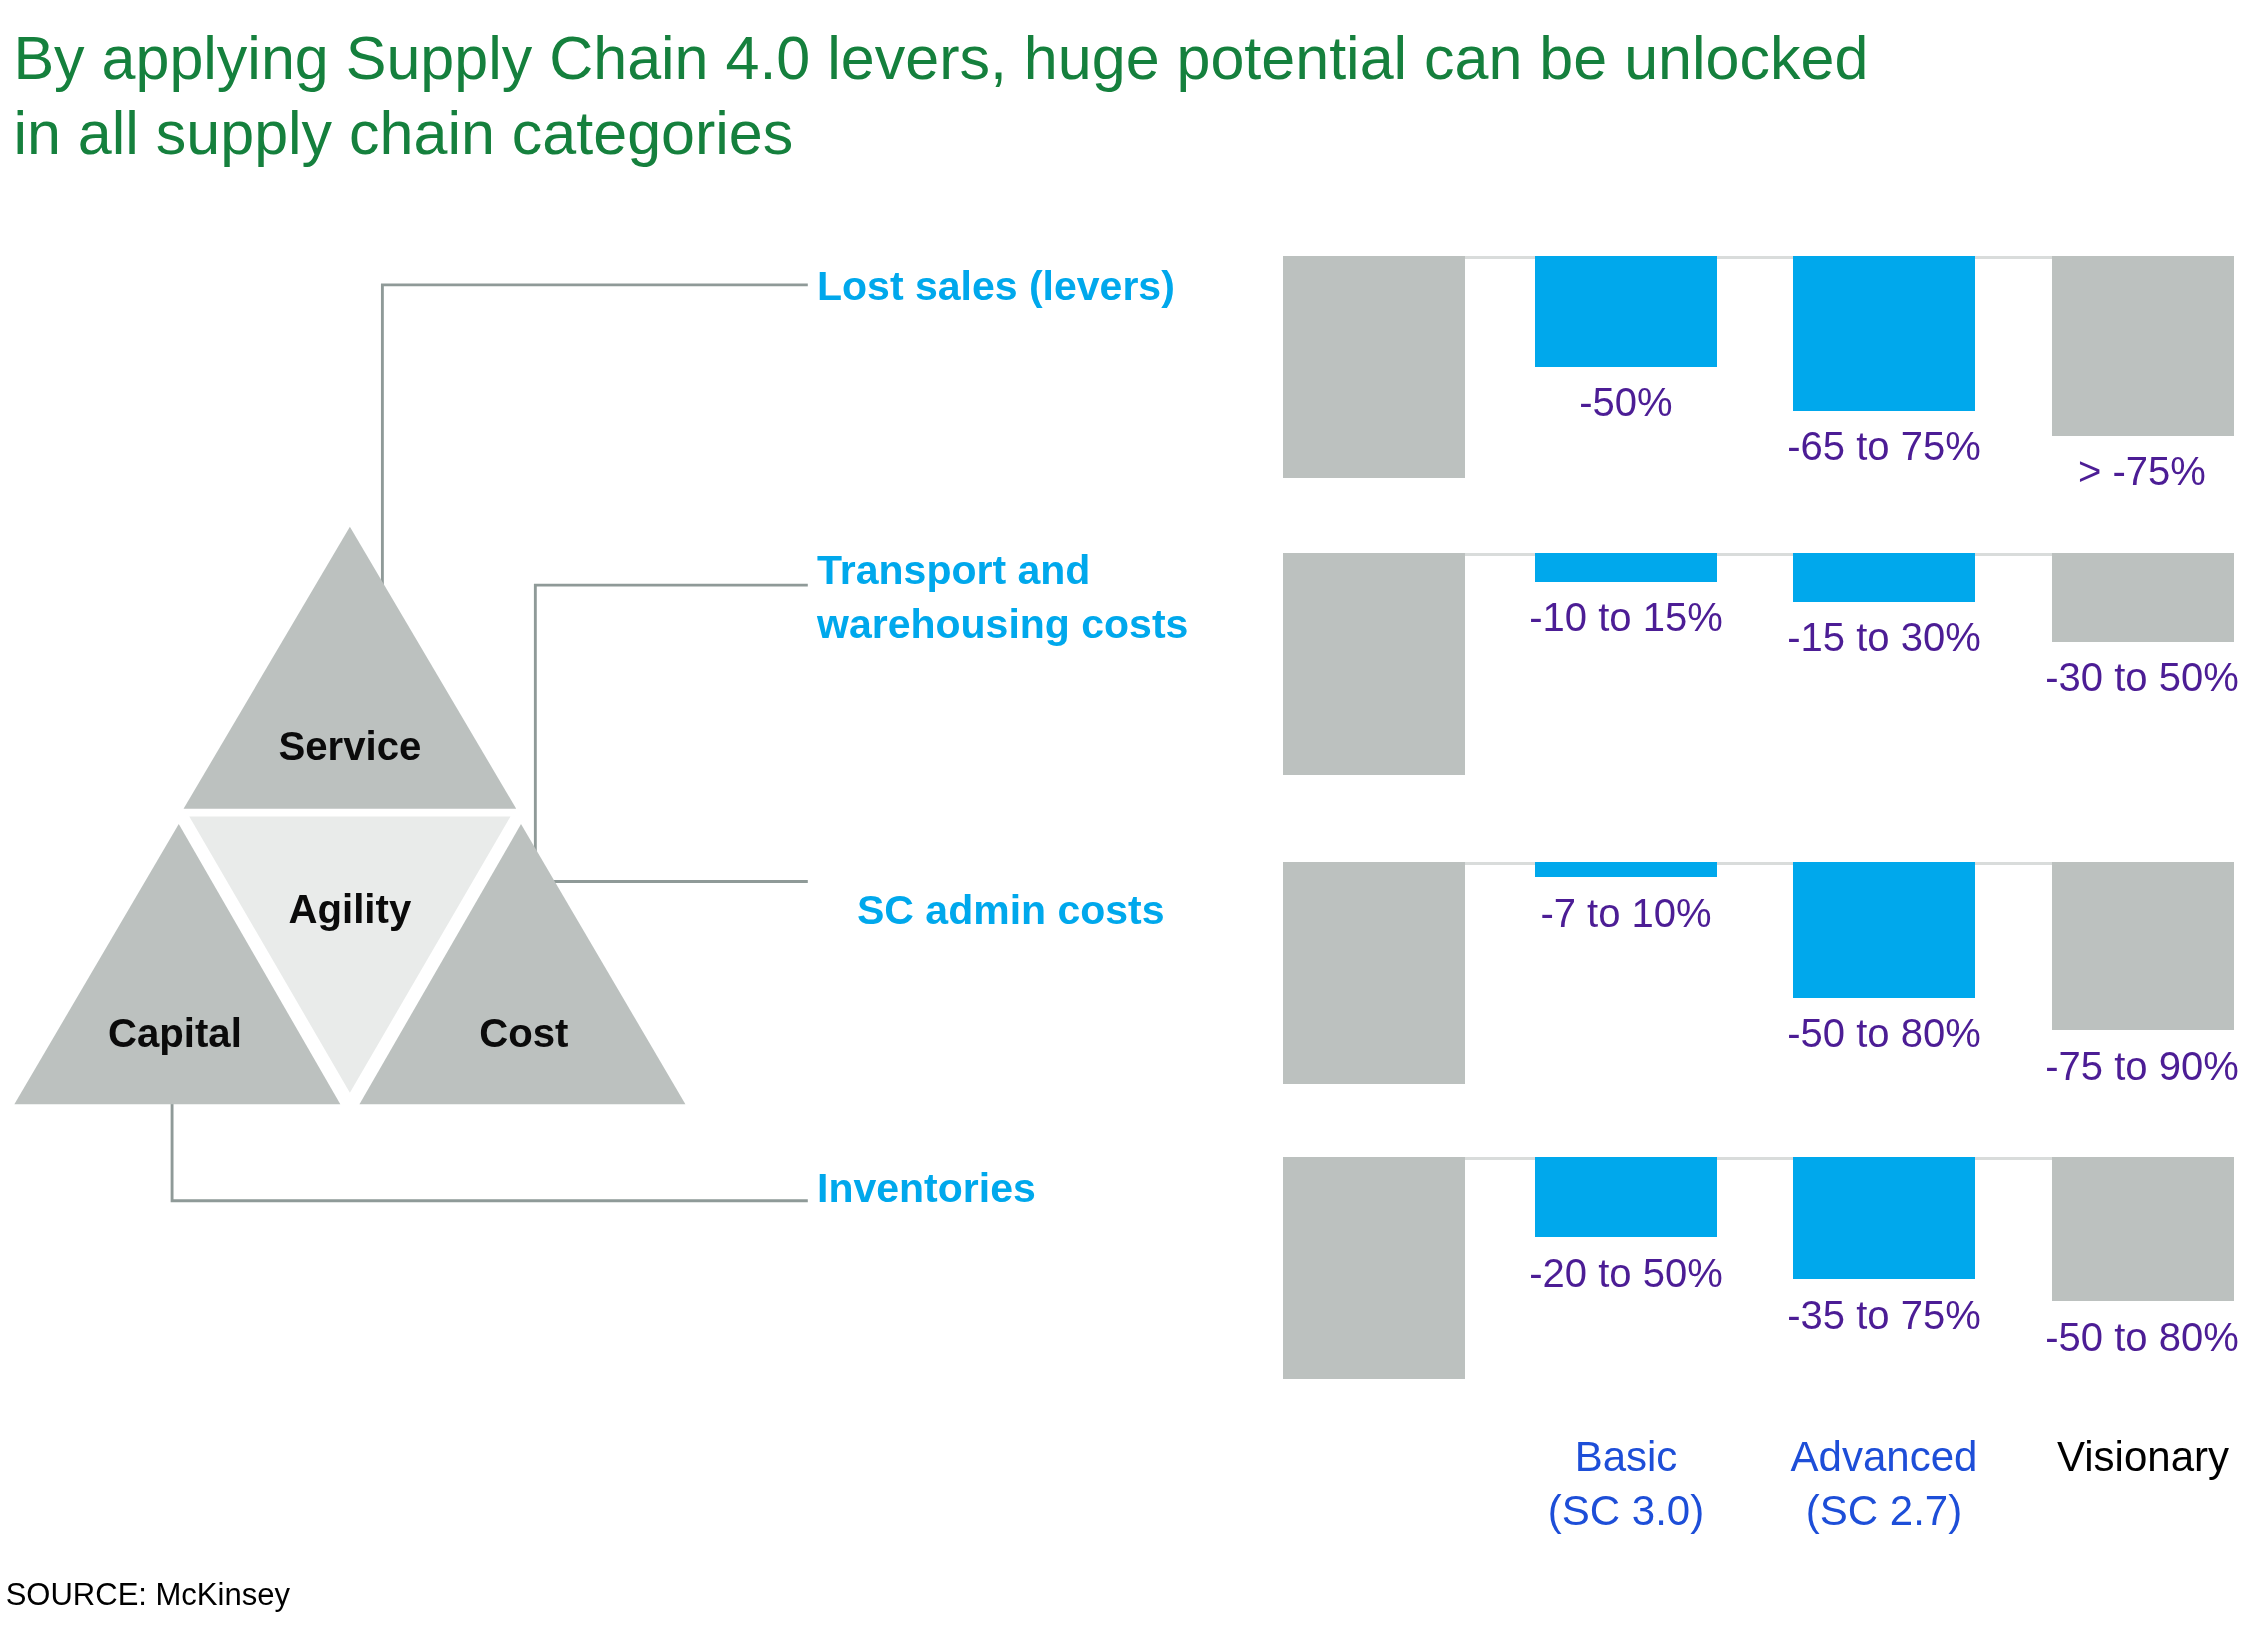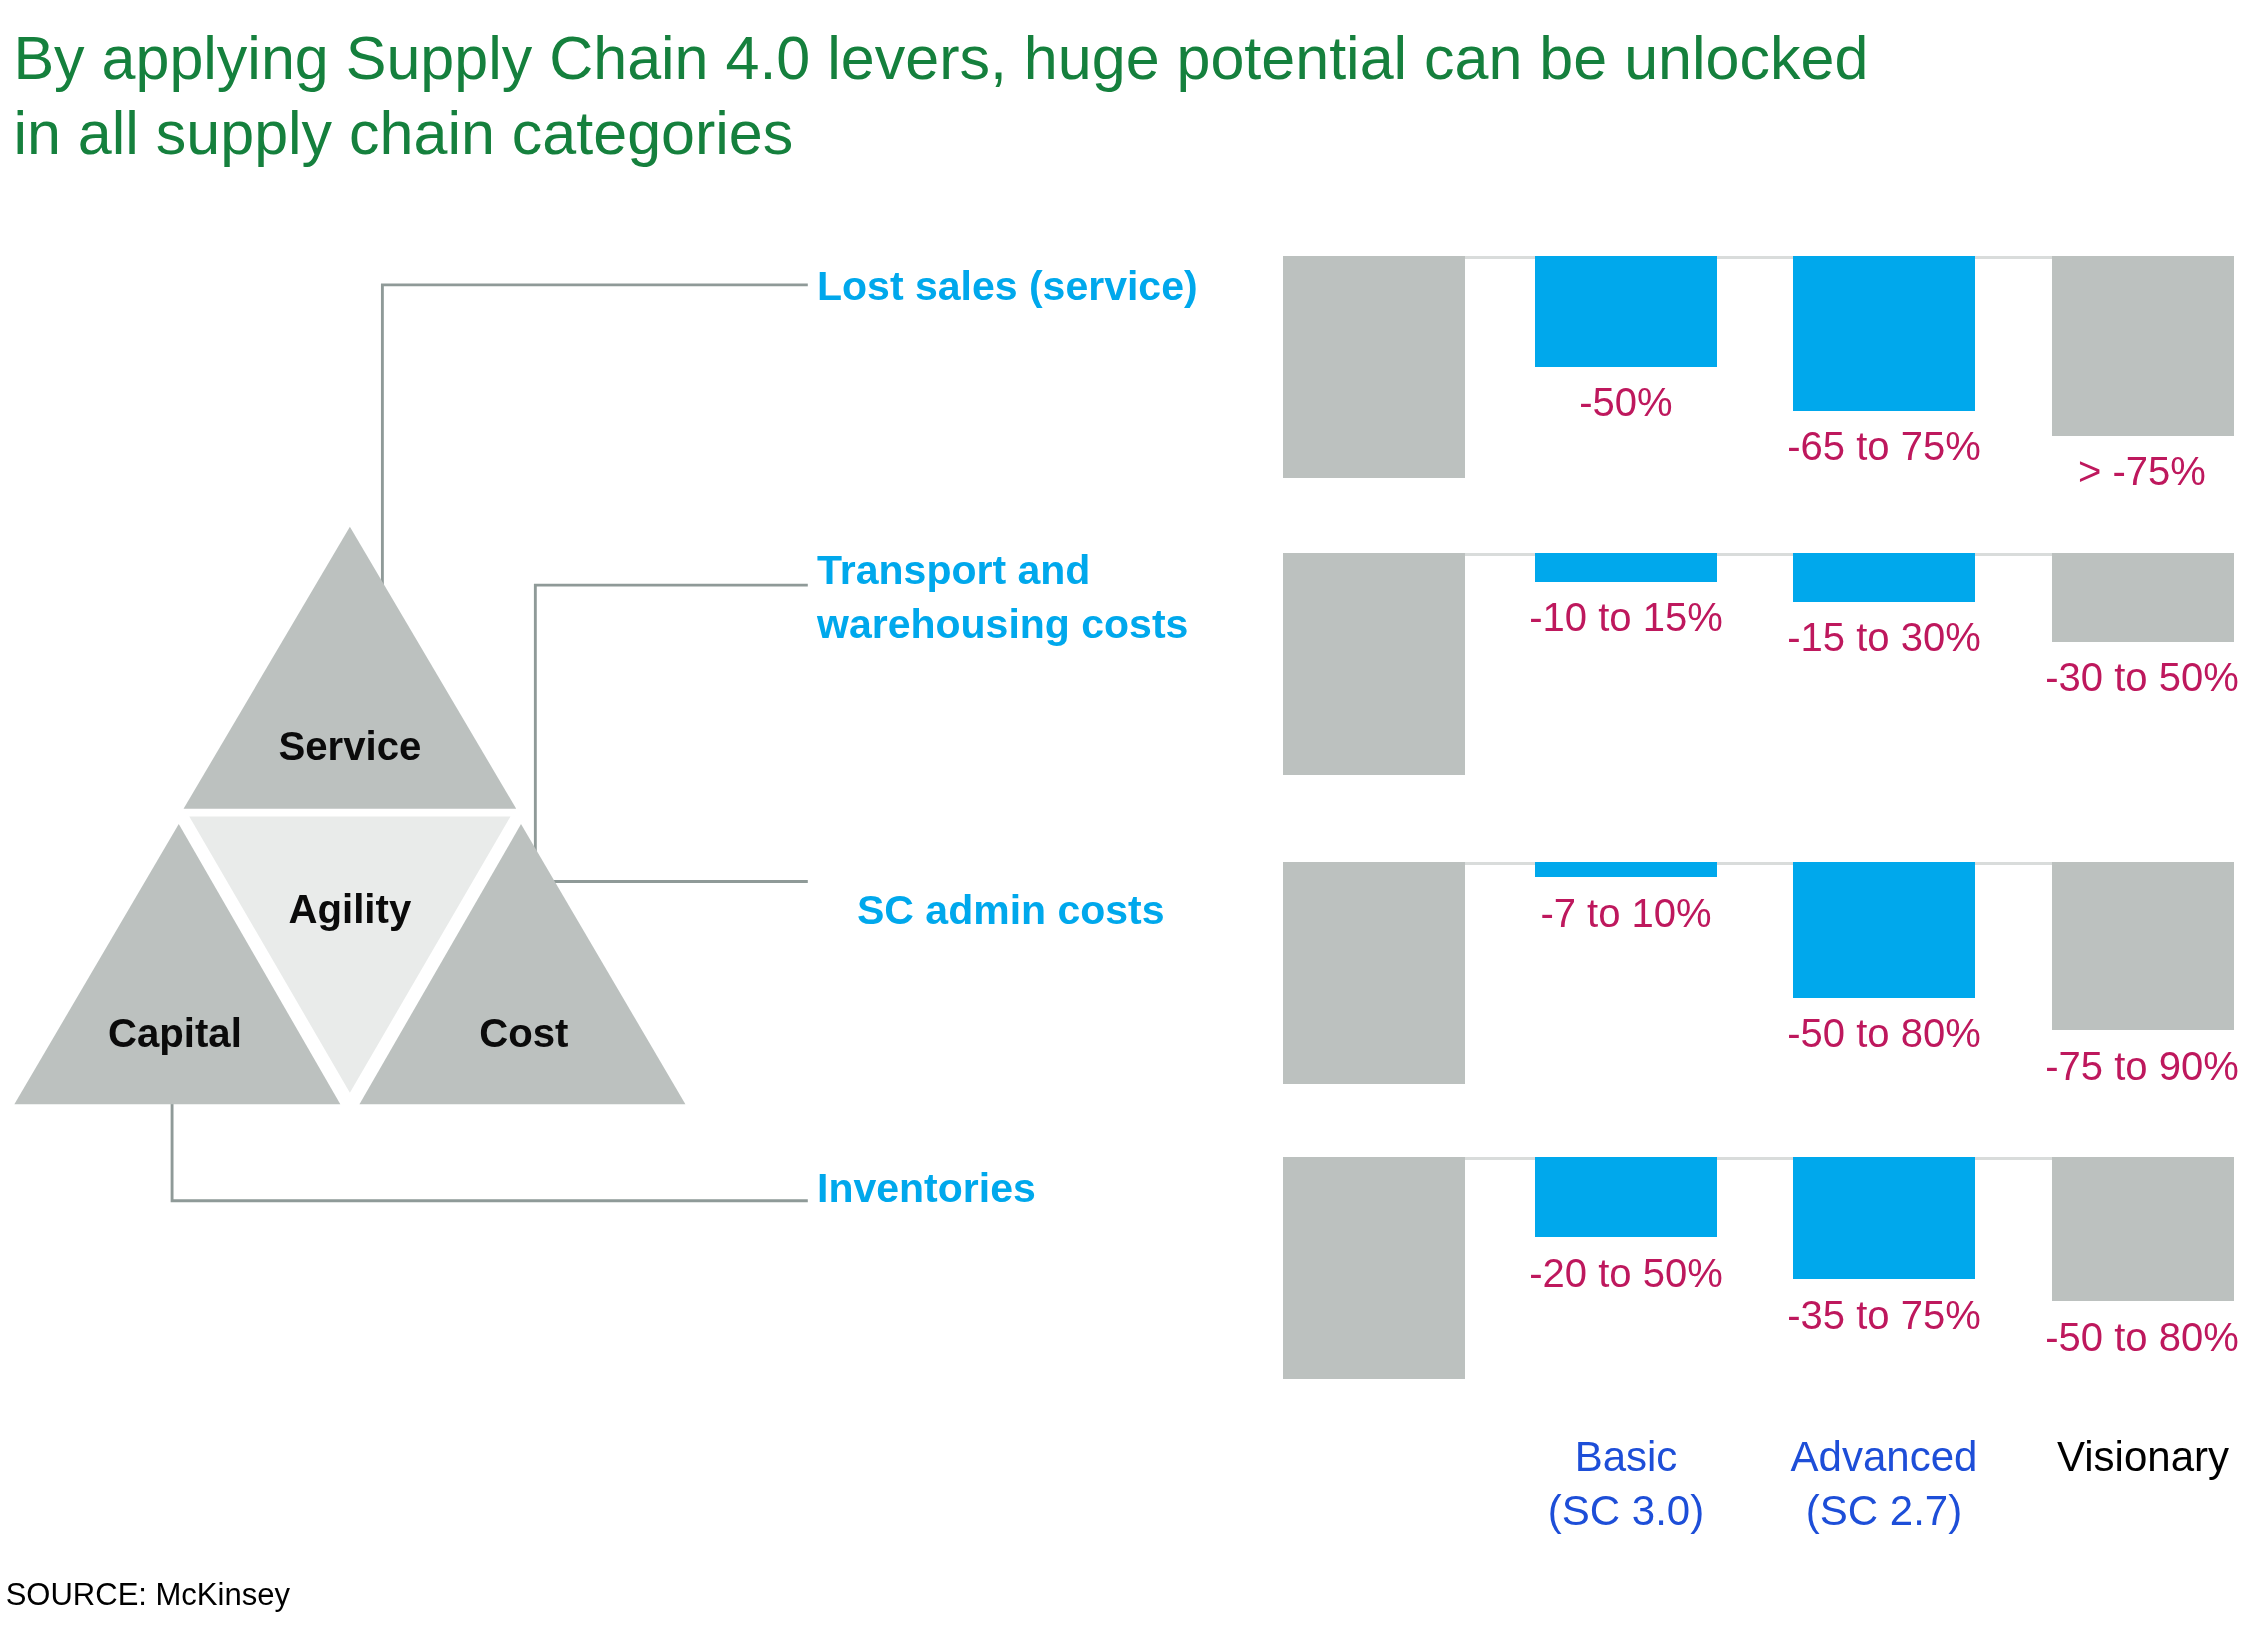--- a/index.html
+++ b/index.html
@@ -16,21 +16,21 @@
   .cat-transport{left:817px;top:543px;width:459px;}
   .cat-scadmin{left:857px;top:843px;white-space:nowrap;margin-top:40px;}
   .cat-inventories{left:817px;top:1161px;white-space:nowrap;}
   .chart{position:absolute;left:1283px;top:0;width:950px;height:1631px;}
   .row{position:absolute;left:0;width:950px;height:287px;}
   .r0{top:256px;} .r1{top:553px;} .r2{top:862px;} .r3{top:1157px;}
   .topline{position:absolute;left:0;top:0;width:950px;height:2.9px;background:#d9dcdb;}
   .bar{position:absolute;top:0;width:182px;}
   .bar.gray{background:#bcc1bf;}
   .bar.blue{background:#00a8ec;}
-  .val-label{position:absolute;width:258px;text-align:center;font-size:40px;font-weight:400;color:#be185d;white-space:nowrap;}
+  .val-label{position:absolute;width:258px;text-align:center;font-size:40px;font-weight:400;color:#4c1d95;white-space:nowrap;}
   .col-header{position:absolute;width:268px;text-align:center;font-size:42px;line-height:54px;font-weight:400;color:#000;top:1430px;}
   .col-header.accent{color:#1d4ed8;}
   .source{position:absolute;left:5.7px;top:1577px;font-size:31px;font-weight:400;color:#000;}
 </style>
 </head>
 <body>
 
 <div class="canvas">
 
   <div class="title">
@@ -49,21 +49,21 @@
     <polygon points="198,854 534,854 366,1143" fill="#e9ebea"></polygon>
     <polygon points="187,862 15,1155 356,1155" fill="#bcc1bf"></polygon>
     <polygon points="545,862 376,1155 717,1155" fill="#bcc1bf"></polygon>
 
     <text class="pyr-label" x="366" y="795" text-anchor="middle">Service</text>
     <text class="pyr-label" x="366" y="965" text-anchor="middle">Agility</text>
     <text class="pyr-label" x="183" y="1095" text-anchor="middle">Capital</text>
     <text class="pyr-label" x="548" y="1095" text-anchor="middle">Cost</text>
   </svg>
 
-  <div class="cat-label cat-lost">Lost sales (service)</div>
+  <div class="cat-label cat-lost">Lost sales (levers)</div>
   <div class="cat-label cat-transport">Transport and warehousing costs</div>
   <div class="cat-label cat-scadmin">SC admin costs</div>
   <div class="cat-label cat-inventories">Inventories</div>
 
   <div class="chart">
     <div class="row r0">
         <div class="topline"></div>
         <div class="bar gray" style="left: 0px; height: 222px;"></div>
         <div class="bar blue" style="left: 252px; height: 111px;"></div>
         <div class="val-label" style="left: 214px; top: 124px;">-50%</div>

